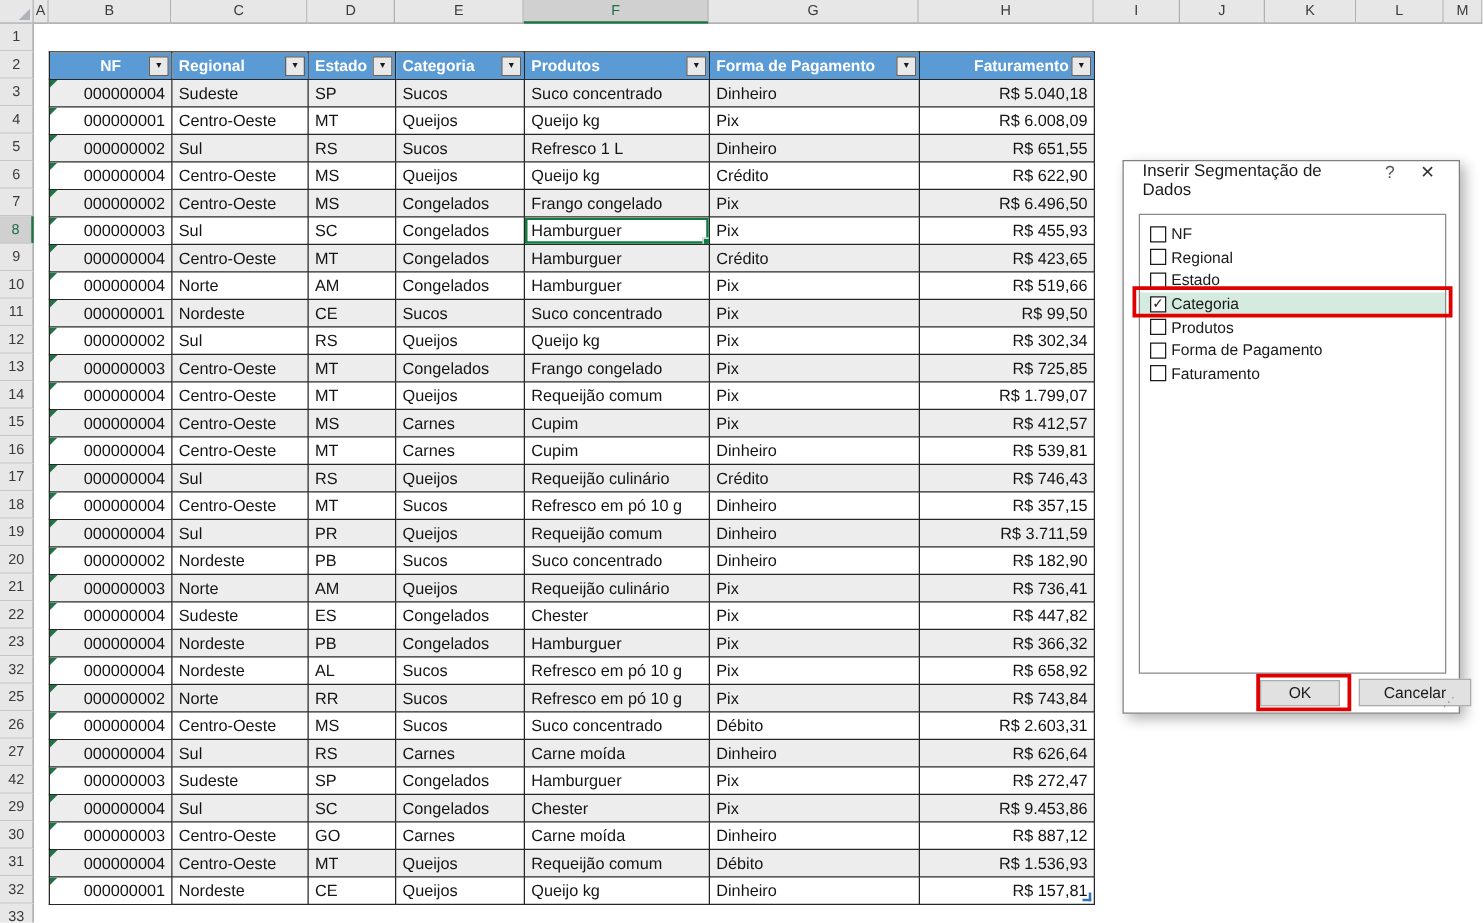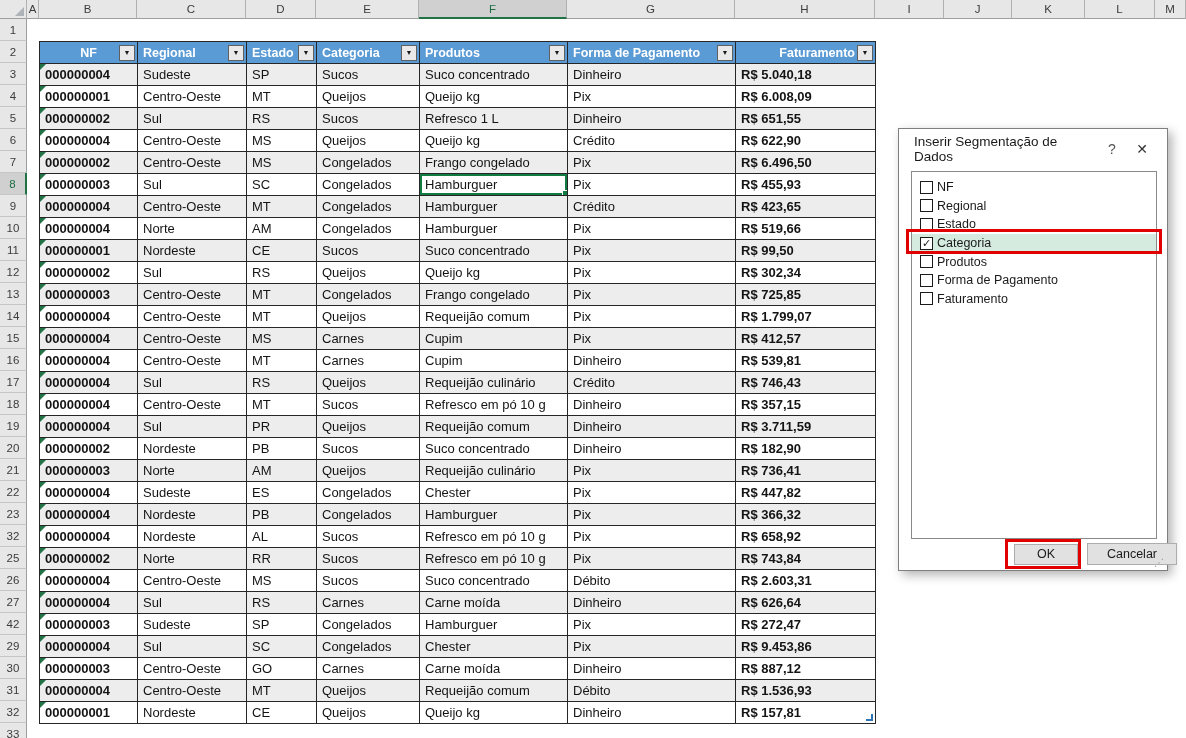--- a/index.html
+++ b/index.html
@@ -38,21 +38,21 @@
     border:1px solid #262626;height:22px;padding:0 20px 0 5px;text-align:left;
     position:relative;white-space:nowrap;overflow:hidden;
   }
   table.grid th.center{text-align:center;padding-left:20px;}
   table.grid th.right{text-align:right;}
   table.grid td{
     border:1px solid #262626;height:22px;padding:0 5px;color:#141414;background:#fff;
     white-space:nowrap;overflow:hidden;
   }
   table.grid tbody tr:nth-child(odd) td{background:var(--band);}
-  table.grid td.center{text-align:left;font-weight:bold;}
+  table.grid td.center{text-align:right;}
   table.grid td.nf{position:relative;}
   table.grid td.nf::before{
     content:"";position:absolute;top:0;left:0;width:0;height:0;
     border-top:6px solid var(--excel-green);border-right:6px solid transparent;
   }
   table.grid tbody tr td.active{
     background:#fff;box-shadow:inset 0 0 0 2px var(--sel-green);position:relative;
   }
   table.grid tbody tr td.active::after{
     content:"";position:absolute;right:-2px;bottom:-2px;width:5px;height:5px;
@@ -66,39 +66,39 @@
   .fbtn .arr{font-size:7px;line-height:1;}
   .table-handle{
     position:absolute;left:866px;top:714px;width:7px;height:7px;z-index:3;
     border-right:2px solid var(--handle-blue);border-bottom:2px solid var(--handle-blue);
   }
   
   .dialog{
     position:absolute;left:898px;top:128px;width:270px;height:443px;background:#fff;
     border:1px solid #7F7F7F;box-shadow:4px 4px 10px rgba(0,0,0,0.30);z-index:10;
   }
-  .dlg-title{display:flex;align-items:center;height:40px;padding:0 8px 0 15px;}
+  .dlg-title{display:flex;align-items:flex-start;height:40px;padding:0 8px 0 15px;}
   .dlg-title .txt{flex:1;font-size:13.5px;color:#1a1a1a;}
   .dlg-help{width:26px;text-align:center;font-size:14px;color:#555;cursor:default;}
   .dlg-close{width:34px;text-align:center;font-size:14px;color:#333;cursor:default;}
   .listbox{
     position:absolute;left:12px;top:42px;width:246px;height:368px;
     border:1px solid #8A8A8A;background:#fff;padding-top:6px;overflow:hidden;
   }
   .field-item{display:flex;align-items:center;height:18.6px;padding-left:8px;font-size:12.5px;color:#1a1a1a;}
   .field-item.hl{background:var(--hl-green);}
   .cbx{
     width:13px;height:13px;border:1px solid #1a1a1a;background:#fff;margin-right:4px;
     display:flex;align-items:center;justify-content:center;font-size:11px;line-height:1;color:#1a1a1a;flex:0 0 auto;
   }
   .annotation{position:absolute;border:3px solid var(--red);pointer-events:none;}
   .ann-cat{left:7px;top:100px;width:256px;height:25px;}
   .ok-wrap{
     position:absolute;left:106px;top:410px;width:76px;height:30px;border:3px solid var(--red);
-    display:flex;align-items:center;justify-content:flex-end;
+    display:flex;align-items:center;justify-content:flex-start;
   }
   .btn{
     font-family:"Liberation Sans",sans-serif;font-size:12.5px;color:#1a1a1a;
     background:#E1E1E1;border:1px solid #ADADAD;height:22px;display:flex;align-items:center;justify-content:center;
   }
   .btn.ok{width:64px;height:21px;}
   .btn.cancel{position:absolute;left:188px;top:414px;width:90px;}
   .grip{position:absolute;right:3px;bottom:2px;font-size:10px;color:#9a9a9a;line-height:1;}
 </style>
 </head>

